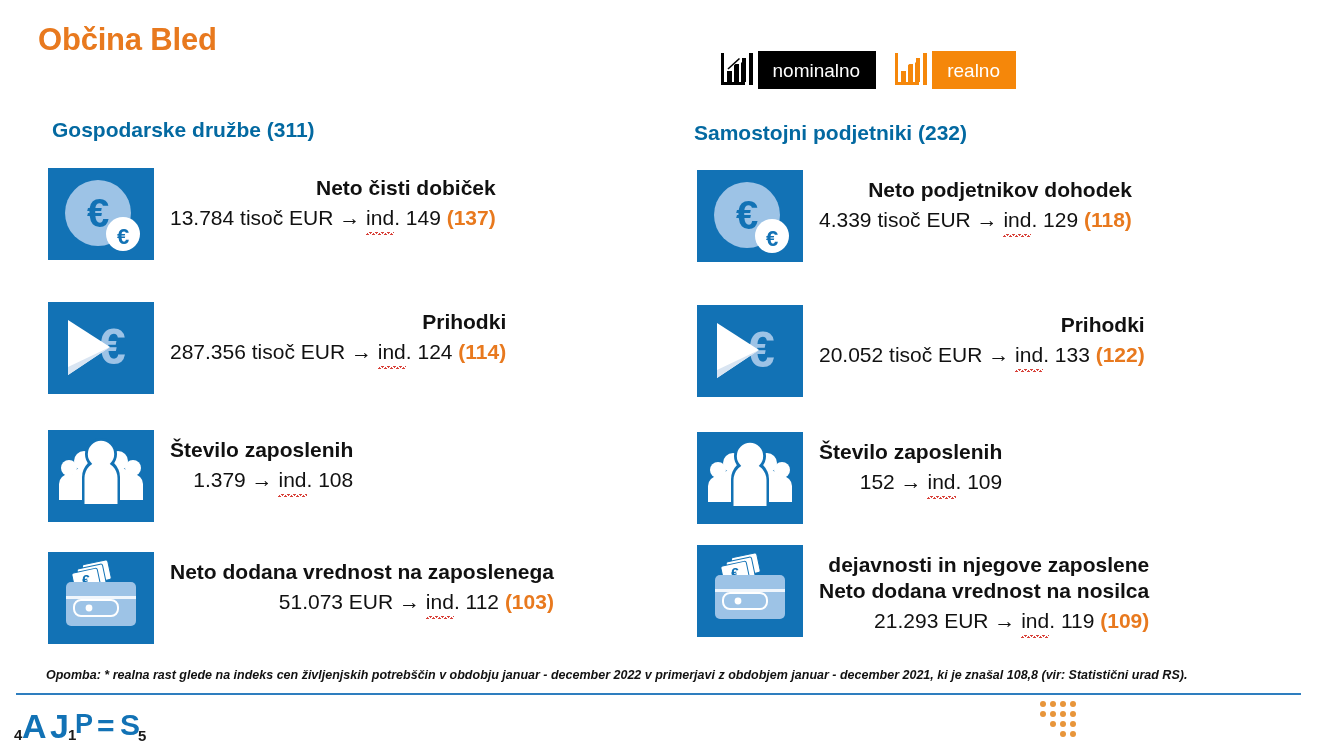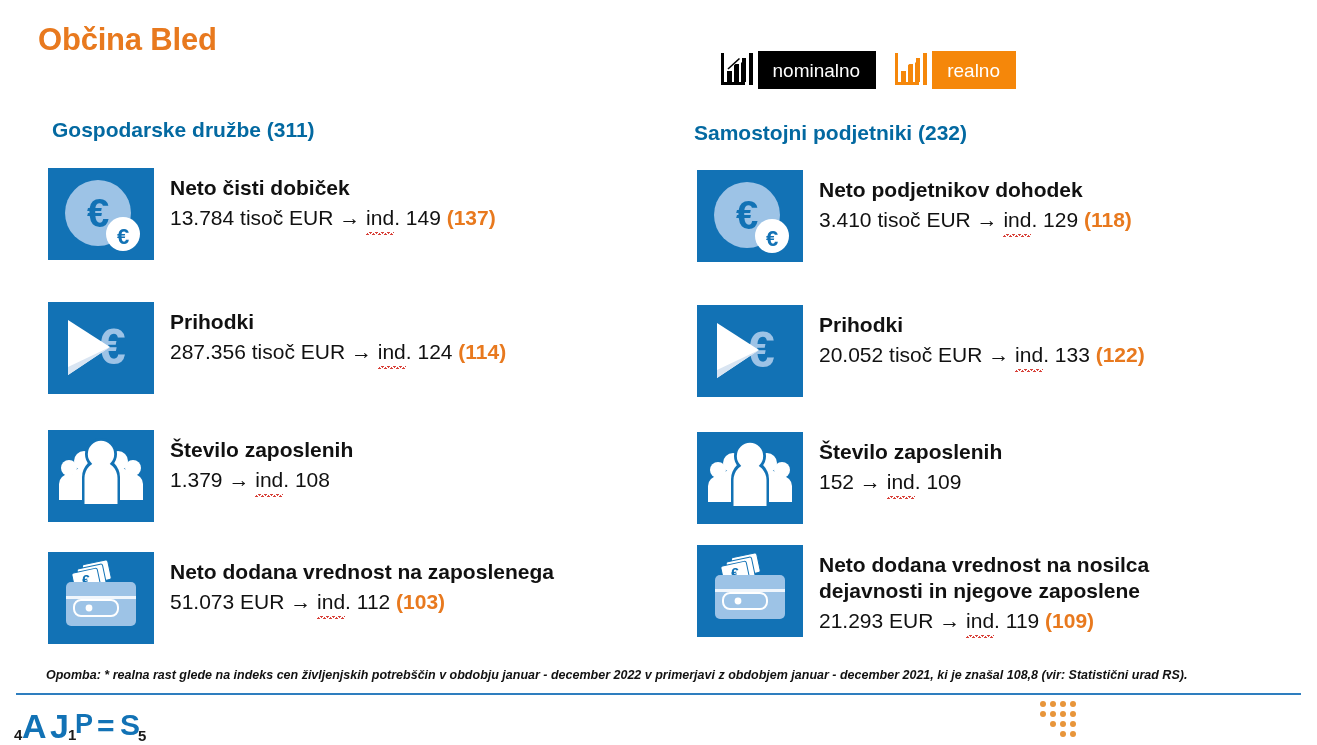--- a/index.html
+++ b/index.html
@@ -93,20 +93,21 @@
     height: 92px;
     background: #1272B5;
     flex: none;
     position: relative;
   }
   .icon-box svg { display: block; width: 100%; height: 100%; }
 
   .row-text {
     margin-left: 16px;
     padding-top: 7px;
+    text-align: right;
   }
   .row-title {
     font-size: 21px;
     font-weight: bold;
     color: #111111;
     line-height: 1.24;
     white-space: nowrap;
   }
   .row-value {
     font-size: 21px;
@@ -313,21 +314,21 @@
       <div class="icon-box">
         <svg viewBox="0 0 106 92" xmlns="http://www.w3.org/2000/svg">
           <circle cx="50" cy="45" r="33" fill="#9DC3E6"></circle>
           <text x="50" y="59" font-family="'Liberation Sans',sans-serif" font-size="40" font-weight="bold" fill="#1272B5" text-anchor="middle">€</text>
           <circle cx="75" cy="66" r="17" fill="#ffffff"></circle>
           <text x="75" y="76" font-family="'Liberation Sans',sans-serif" font-size="22" font-weight="bold" fill="#1272B5" text-anchor="middle">€</text>
         </svg>
       </div>
       <div class="row-text">
         <div class="row-title">Neto podjetnikov dohodek</div>
-        <div class="row-value"><span>3.410 tisoč EUR → </span><span class="spell">ind</span><span>. 129 </span><span class="idx-real">(118)</span></div>
+        <div class="row-value"><span>4.339 tisoč EUR → </span><span class="spell">ind</span><span>. 129 </span><span class="idx-real">(118)</span></div>
       </div>
     </div>
 
     <div class="row" style="left:49px; top:305px;">
       <div class="icon-box">
         <svg viewBox="0 0 106 92" xmlns="http://www.w3.org/2000/svg">
           <text x="64" y="62" font-family="'Liberation Sans',sans-serif" font-size="50" font-weight="bold" fill="#9DC3E6" text-anchor="middle">€</text>
           <path d="M20 18 L62 45 L20 73 Z" fill="#ffffff"></path>
           <path d="M62 45 L20 73 L20 65 Z" fill="#d9e5f2"></path>
         </svg>
@@ -376,22 +377,22 @@
             <rect x="26" y="15" width="26" height="20" rx="2" fill="#ffffff" stroke="#1272B5" stroke-width="1"></rect>
             <text x="39" y="30" font-family="'Liberation Sans',sans-serif" font-size="15" font-weight="bold" fill="#1272B5" text-anchor="middle">€</text>
           </g>
           <rect x="18" y="30" width="70" height="44" rx="5" fill="#9DC3E6"></rect>
           <rect x="18" y="44" width="70" height="3" fill="#ffffff" opacity="0.85"></rect>
           <rect x="26" y="48" width="44" height="16" rx="7" fill="#9DC3E6" stroke="#ffffff" stroke-width="2"></rect>
           <circle cx="41" cy="56" r="3.4" fill="#ffffff"></circle>
         </svg>
       </div>
       <div class="row-text">
+        <div class="row-title">dejavnosti in njegove zaposlene</div>
         <div class="row-title">Neto dodana vrednost na nosilca</div>
-        <div class="row-title">dejavnosti in njegove zaposlene</div>
         <div class="row-value"><span>21.293 EUR → </span><span class="spell">ind</span><span>. 119 </span><span class="idx-real">(109)</span></div>
       </div>
     </div>
   </div>
 
   <div class="footnote">Opomba: * realna rast glede na indeks cen življenjskih potrebščin v obdobju januar - december 2022 v primerjavi z obdobjem januar - december 2021, ki je znašal 108,8 (vir: Statistični urad RS).</div>
 
   <div class="bottom-rule"></div>
 
   <div class="logo">

